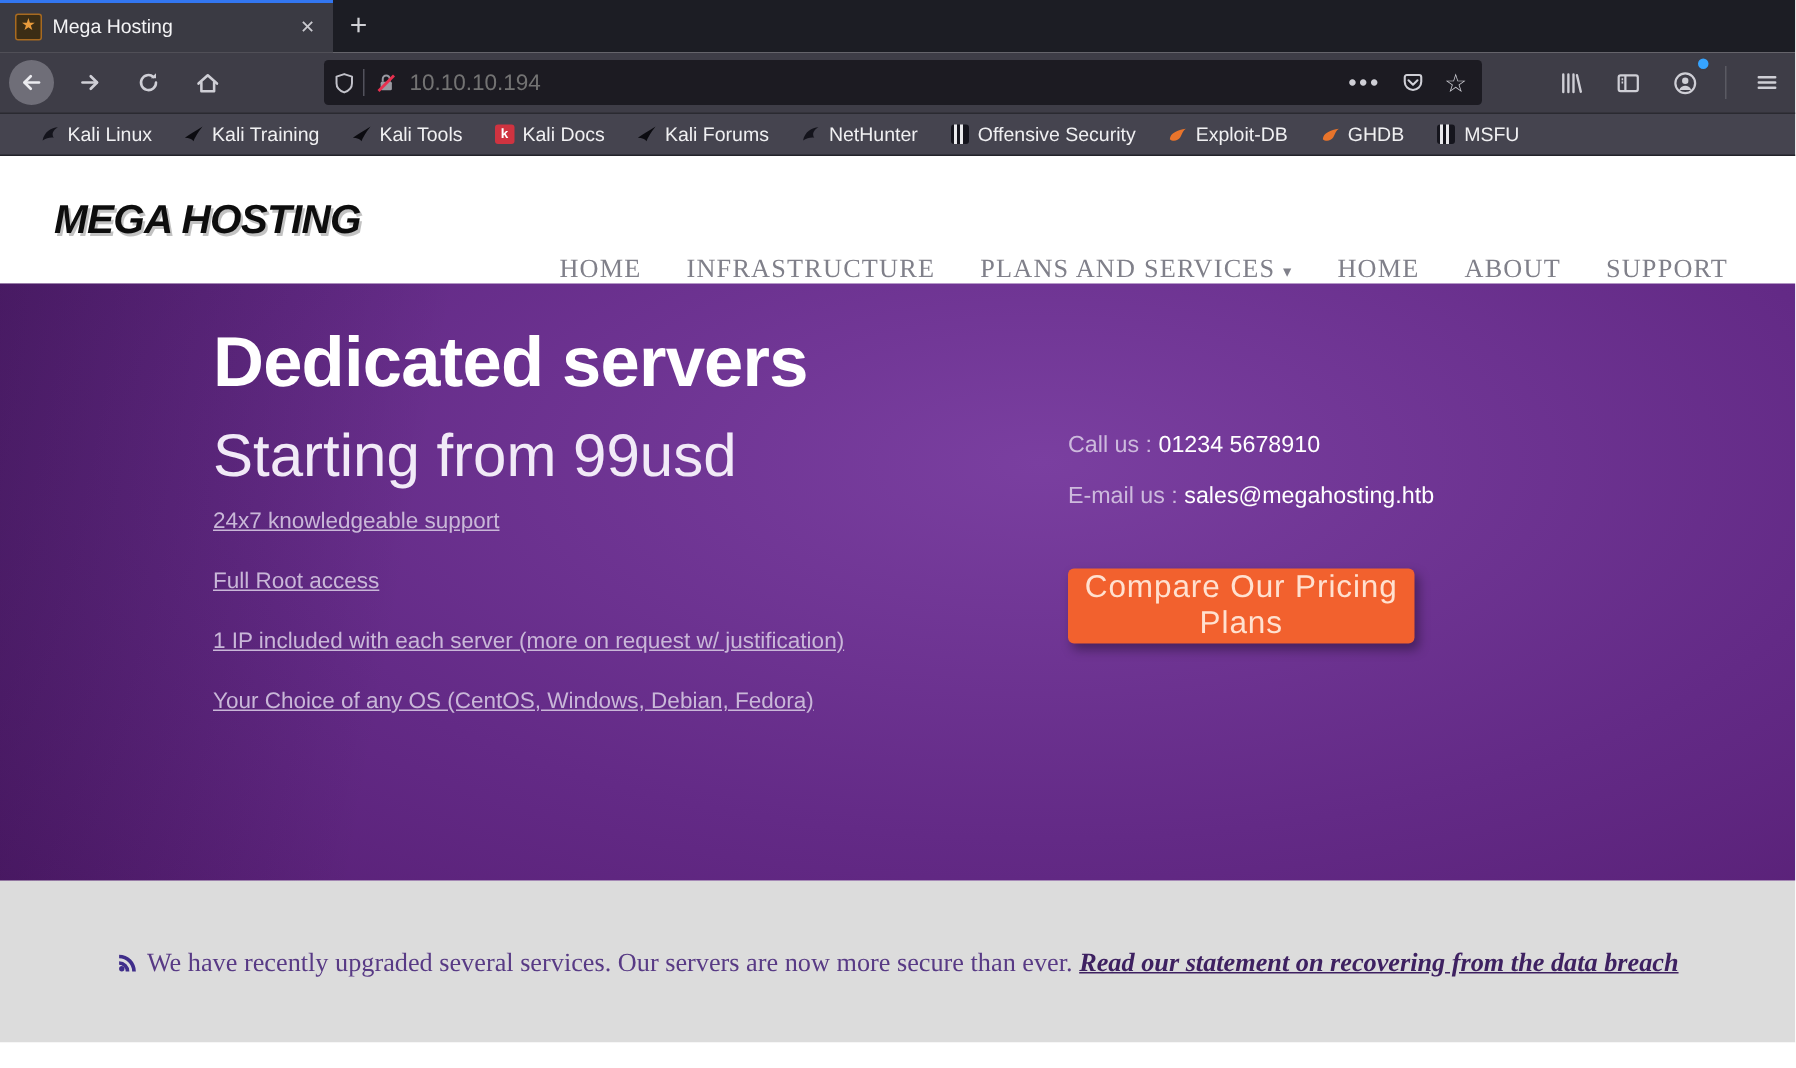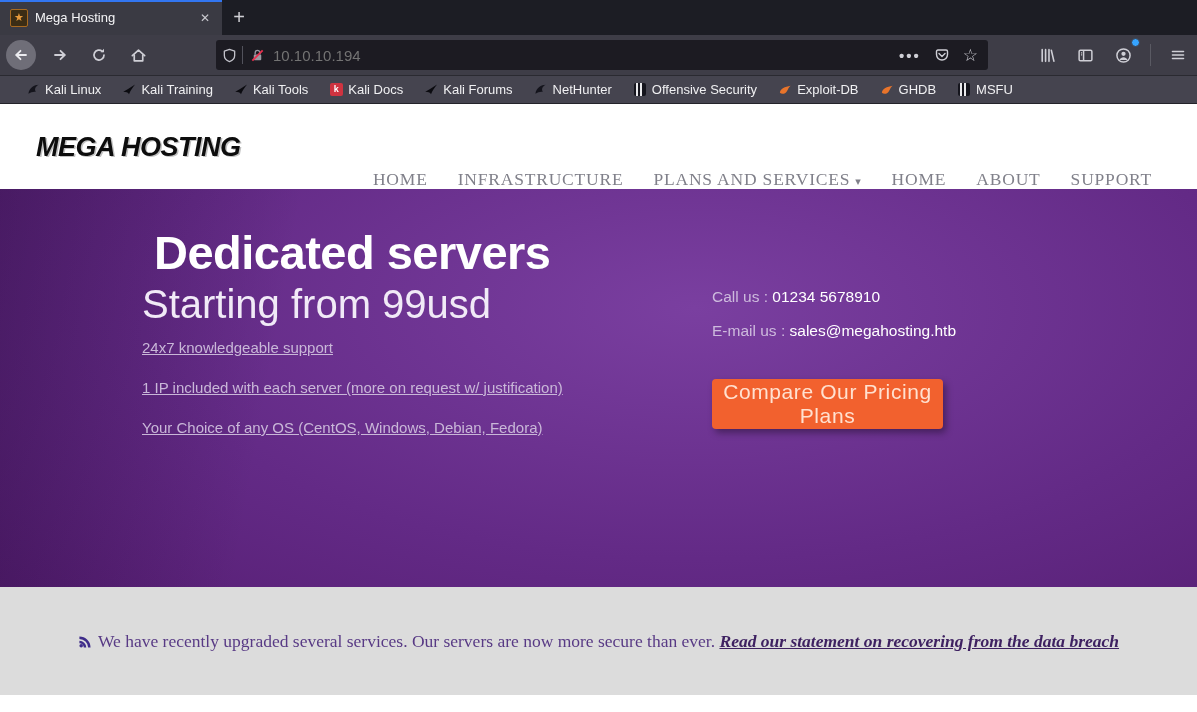--- a/index.html
+++ b/index.html
@@ -35,21 +35,21 @@
   .ico-docred{width:13px;height:13px;background:#cf3340;border-radius:2px;color:#fff;font-size:9px;font-weight:bold;display:flex;align-items:center;justify-content:center;line-height:1;}
   .ico-offsec{width:12px;height:13px;border-radius:2px;background:repeating-linear-gradient(90deg,#15151d 0 2px,#e9e9ec 2px 4px,#15151d 4px 6px,#e9e9ec 6px 8px,#15151d 8px 12px);}
 
   
   .site-header{position:relative;height:85px;background:#fff;}
   .logo{position:absolute;left:36px;top:50%;transform:translateY(-50%);font-style:italic;font-weight:bold;font-size:27px;letter-spacing:-0.5px;color:#0d0d0d;text-shadow:1.5px 1.5px 0 rgba(80,80,80,.35);}
   .mainnav{position:absolute;right:45px;top:50%;transform:translateY(-50%);display:flex;align-items:center;gap:30px;font-family:"Liberation Serif",serif;font-size:17.5px;letter-spacing:.8px;color:#80808a;margin-top:32px;}
   .mainnav .caret{font-size:11px;margin-left:5px;color:#80808a;}
 
   .hero{position:relative;height:398px;background:linear-gradient(100deg,rgba(25,4,40,.30),rgba(0,0,0,0) 24%),radial-gradient(110% 150% at 58% 30%,#7a3fa0 0%,#632a86 42%,#491260 100%);}
-  .hero h1{position:absolute;left:142px;top:24px;margin:12px;color:#fff;font-size:47px;font-weight:bold;letter-spacing:-0.5px;}
+  .hero h1{position:absolute;left:142px;top:24px;margin:0;color:#fff;font-size:47px;font-weight:bold;letter-spacing:-0.5px;}
   .hero h2{position:absolute;left:142px;top:93px;margin:0;color:#f1eaf7;font-size:40px;font-weight:normal;}
   .features{position:absolute;left:142px;top:150px;color:#c9b7d8;font-size:15px;text-decoration:underline;}
   .features p{margin:0 0 23px 0;}
   .contact{position:absolute;left:712px;top:99px;font-size:15.5px;}
   .contact p{margin:0 0 16px 0;color:#cdbadd;}
   .contact .val{color:#ffffff;}
   .cta{position:absolute;left:712px;top:190px;width:231px;height:50px;background:#f2612e;border:none;border-radius:4px;color:#ffe1d0;font-size:21px;letter-spacing:.6px;font-family:"Liberation Sans",sans-serif;box-shadow:3px 4px 7px rgba(0,0,0,.35);display:flex;align-items:center;justify-content:center;}
 
   .banner{height:108px;background:#dcdcdc;display:flex;align-items:center;justify-content:center;}
   .banner-inner{padding:0 30px;text-align:center;font-family:"Liberation Serif",serif;font-size:17.5px;line-height:17px;color:#583a85;}
@@ -250,20 +250,21 @@
       <span>ABOUT</span>
       <span>SUPPORT</span>
     </div>
   </div>
 
   <div class="hero">
     <h1>Dedicated servers</h1>
     <h2>Starting from 99usd</h2>
     <div class="features">
       <p>24x7 knowledgeable support</p>
+      <p>Full Root access</p>
       <p>1 IP included with each server (more on request w/ justification)</p>
       <p>Your Choice of any OS (CentOS, Windows, Debian, Fedora)</p>
     </div>
     <div class="contact">
       <p><span>Call us : </span><span class="val">01234 5678910</span></p>
       <p><span>E-mail us : </span><span class="val">sales@megahosting.htb</span></p>
     </div>
     <button class="cta">Compare Our Pricing Plans</button>
   </div>
 

